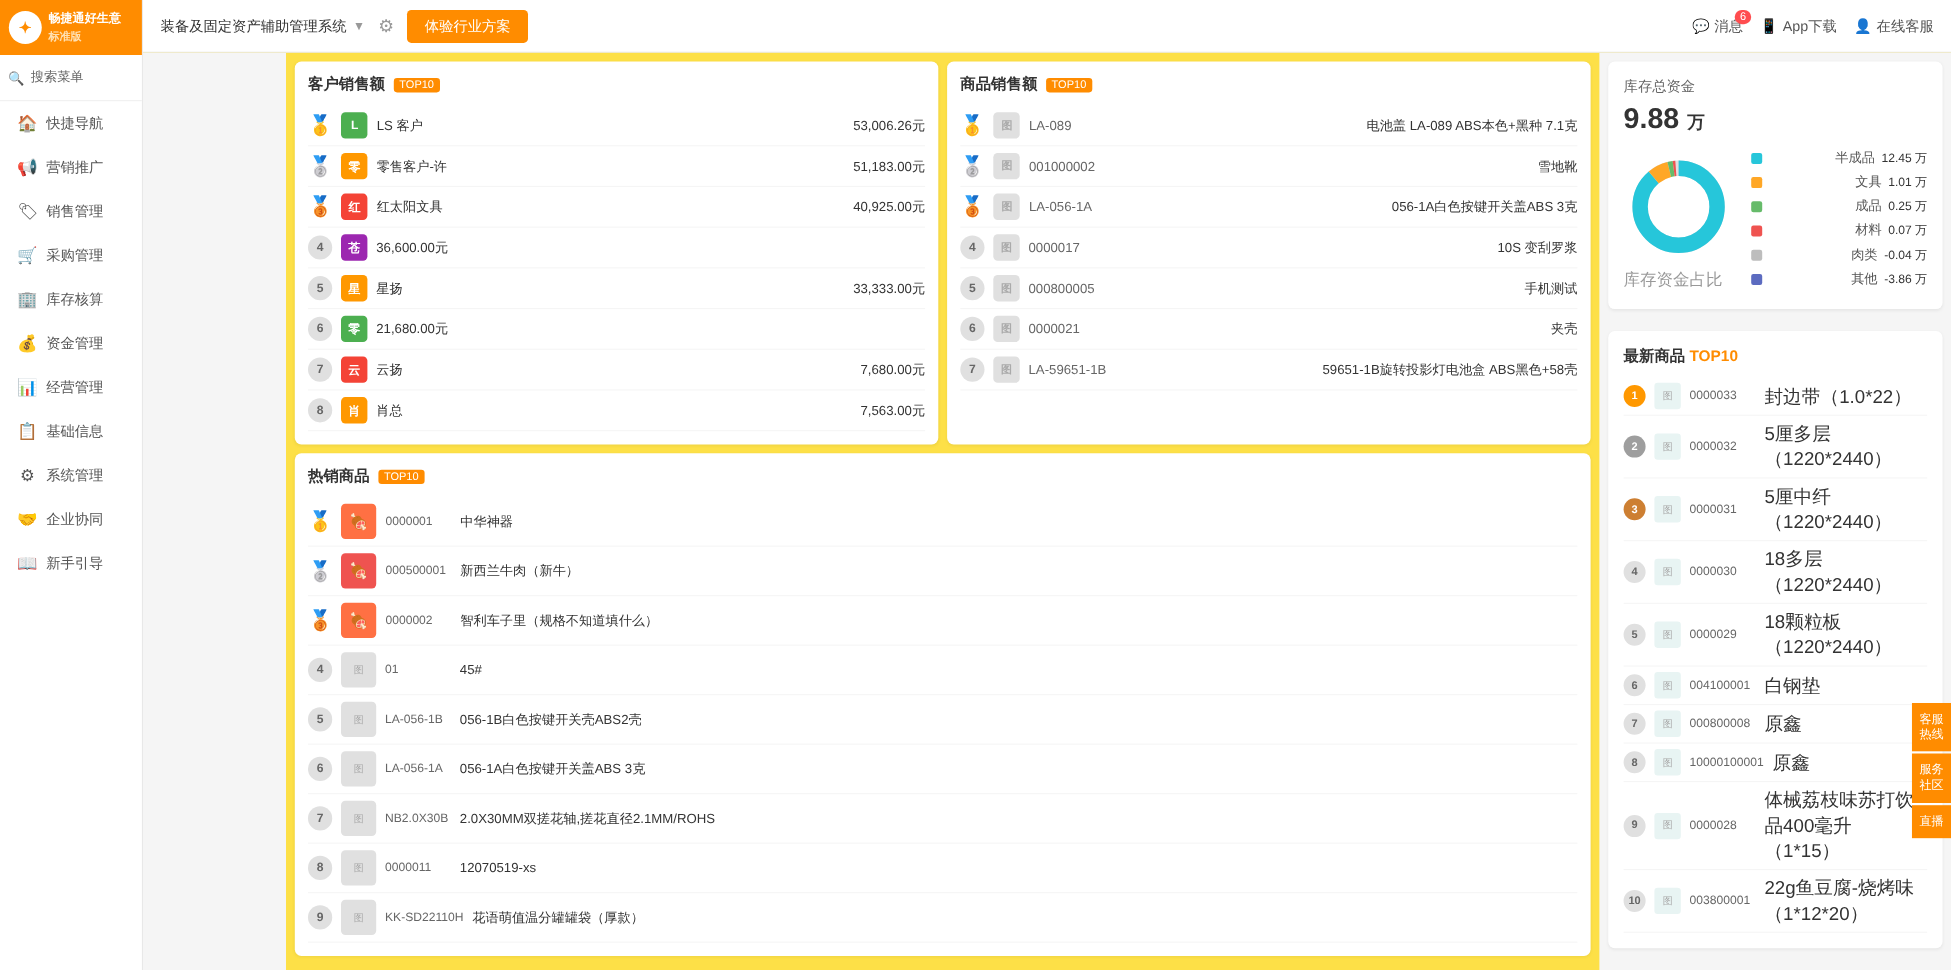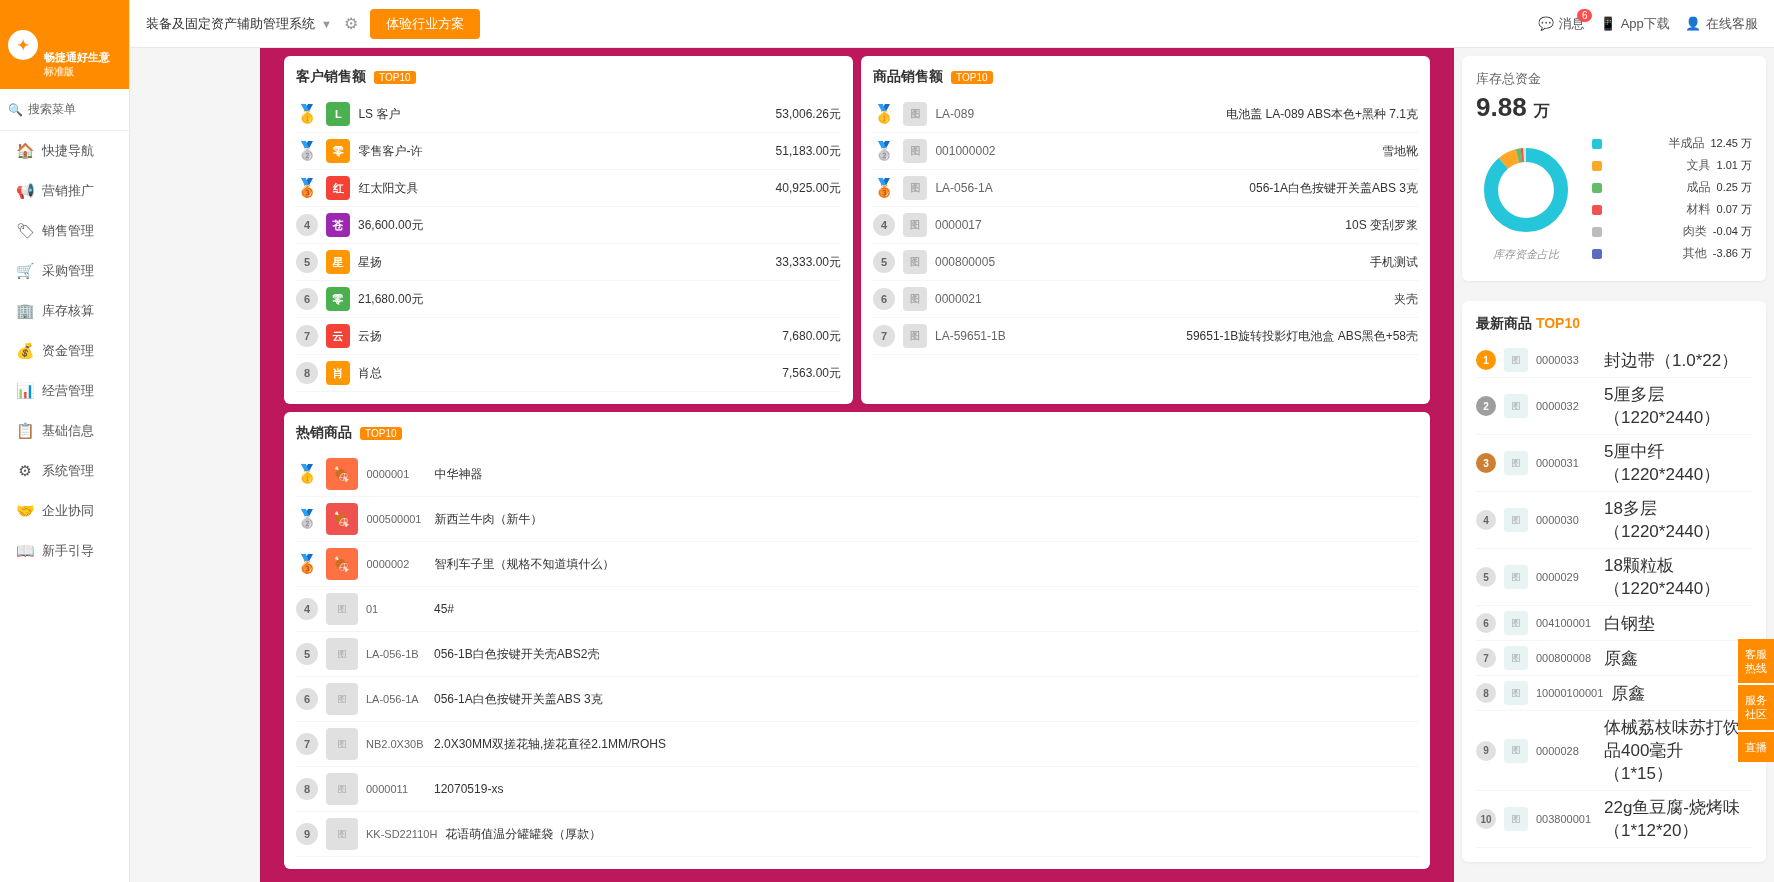--- a/index.html
+++ b/index.html
@@ -30,21 +30,21 @@
       height: 30px;
       background: #fff;
       border-radius: 50%;
       display: flex;
       align-items: center;
       justify-content: center;
       color: #ff8c00;
       font-size: 14px;
       font-weight: bold;
     }
-    .sidebar-logo .logo-text { font-size: 11px; line-height: 1.4; margin-top: 40px; }
+    .sidebar-logo .logo-text { font-size: 11px; line-height: 1.4; }
     .sidebar-logo .badge-标准版 { font-size: 10px; color: #ffe0b2; }
 
     .sidebar-search {
       padding: 8px;
       border-bottom: 1px solid #f0f0f0;
     }
     .sidebar-search-btn {
       width: 100%;
       background: none;
       border: none;
@@ -149,22 +149,22 @@
       color: #fff;
       background: #00b8a9;
       border-bottom: 2px solid #00b8a9;
     }
 
     
     .content {
       flex: 1;
       display: flex;
       overflow: hidden;
-      background: #be185d;
-      gap: 16px;
+      background: #fde047;
+      gap: 0;
     }
 
     .left-col {
       width: 130px;
       background: #f5f5f5;
       flex-shrink: 0;
     }
 
     .center-col {
       flex: 1;
@@ -295,25 +295,24 @@
     .legend-dot {
       width: 10px;
       height: 10px;
       border-radius: 2px;
       flex-shrink: 0;
     }
     .legend-label { flex: 1; color: #555; }
     .legend-val { color: #333; font-weight: 500; font-size: 11px; }
 
     .inventory-label {
-      font-size: 11px;
+      font-size: 15px;
       color: #999;
-      text-align: center;
+      text-align: left;
       margin-top: 4px;
-      font-style: italic;
     }
 
     
     .new-products-card {
       background: #fff;
       border-radius: 6px;
       padding: 14px;
       box-shadow: 0 1px 3px rgba(0,0,0,0.06);
     }
     .new-prod-title {

